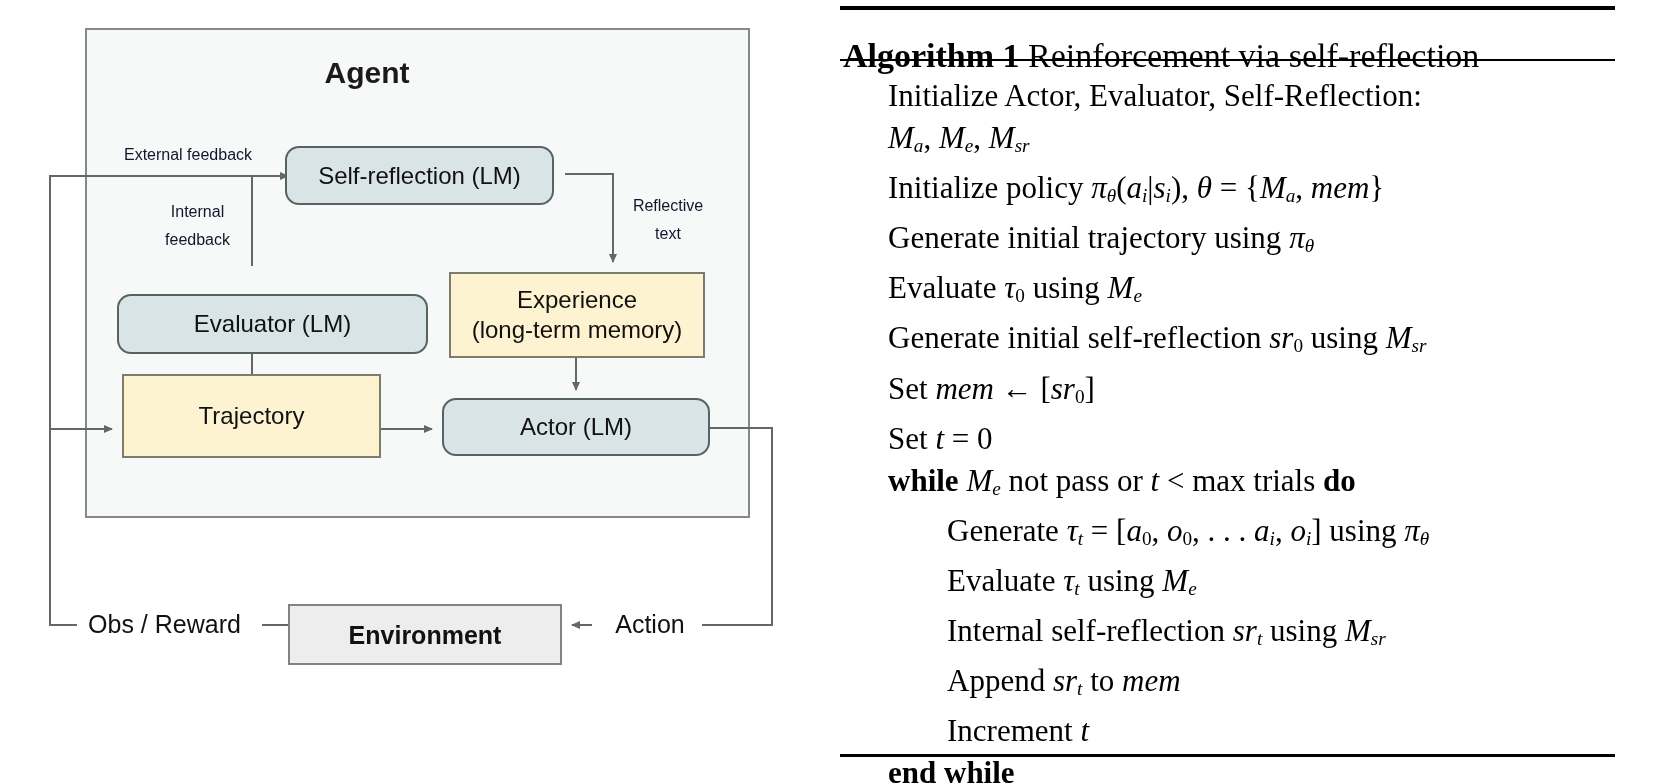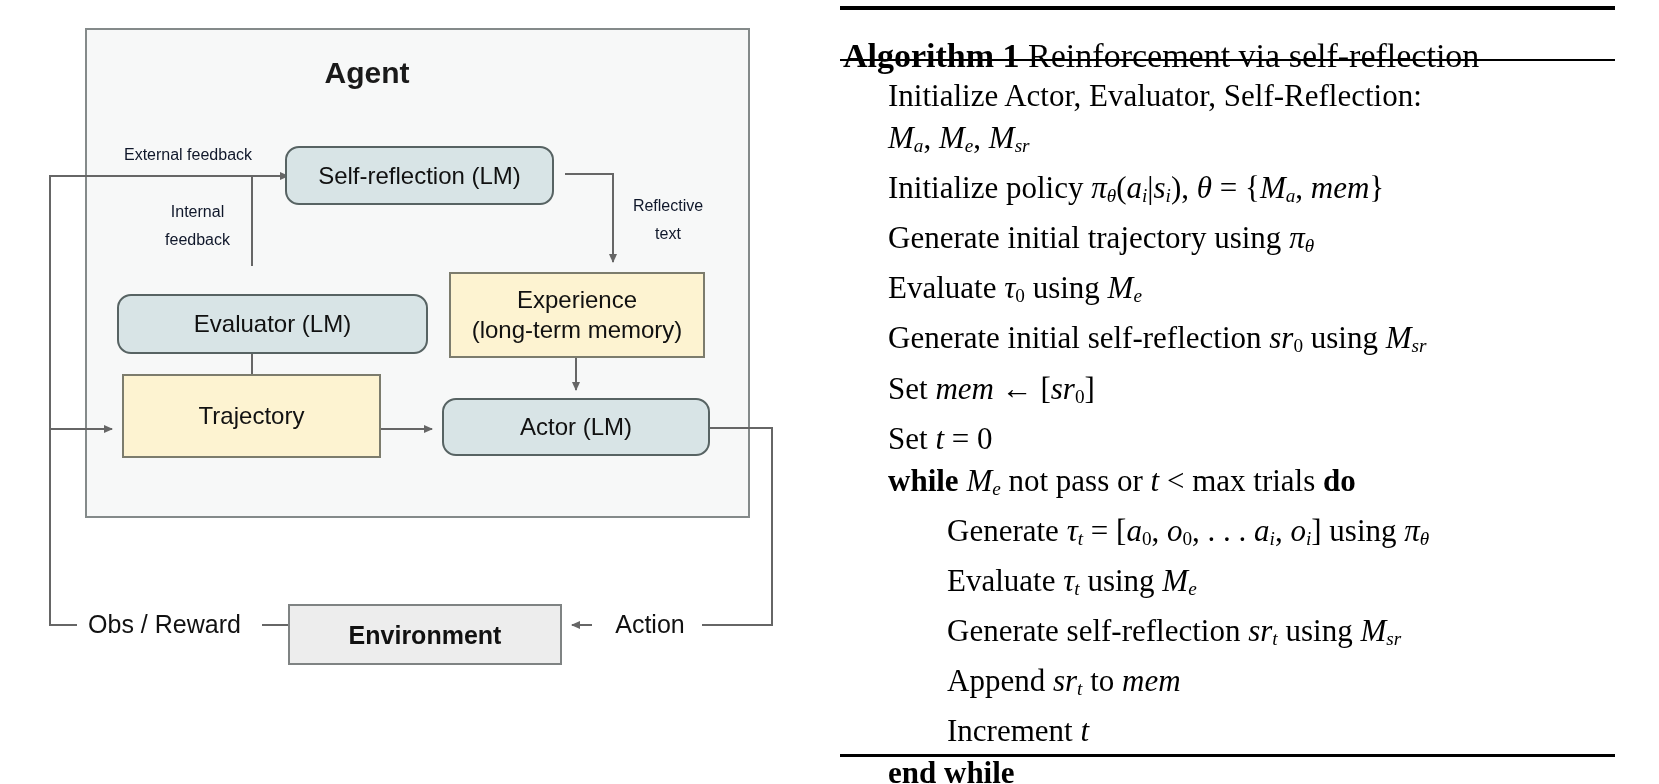--- a/index.html
+++ b/index.html
@@ -114,21 +114,21 @@
         <div class="alg-line indent1"><span class="seg-it">M</span><span class="seg-sub">a</span><span class="seg-rm">, </span><span class="seg-it">M</span><span class="seg-sub">e</span><span class="seg-rm">, </span><span class="seg-it">M</span><span class="seg-sub">sr</span></div>
         <div class="alg-line indent1"><span class="seg-rm">Initialize policy </span><span class="seg-it">π</span><span class="seg-sub">θ</span><span class="seg-rm">(</span><span class="seg-it">a</span><span class="seg-sub">i</span><span class="seg-rm">|</span><span class="seg-it">s</span><span class="seg-sub">i</span><span class="seg-rm">), </span><span class="seg-it">θ</span><span class="seg-rm"> = {</span><span class="seg-it">M</span><span class="seg-sub">a</span><span class="seg-rm">, </span><span class="seg-it">mem</span><span class="seg-rm">}</span></div>
         <div class="alg-line indent1"><span class="seg-rm">Generate initial trajectory using </span><span class="seg-it">π</span><span class="seg-sub">θ</span></div>
         <div class="alg-line indent1"><span class="seg-rm">Evaluate </span><span class="seg-it">τ</span><span class="seg-subrm">0</span><span class="seg-rm"> using </span><span class="seg-it">M</span><span class="seg-sub">e</span></div>
         <div class="alg-line indent1"><span class="seg-rm">Generate initial self-reflection </span><span class="seg-it">sr</span><span class="seg-subrm">0</span><span class="seg-rm"> using </span><span class="seg-it">M</span><span class="seg-sub">sr</span></div>
         <div class="alg-line indent1"><span class="seg-rm">Set </span><span class="seg-it">mem</span><span class="seg-rm"> ← [</span><span class="seg-it">sr</span><span class="seg-subrm">0</span><span class="seg-rm">]</span></div>
         <div class="alg-line indent1"><span class="seg-rm">Set </span><span class="seg-it">t</span><span class="seg-rm"> = 0</span></div>
         <div class="alg-line indent1"><span class="seg-bf">while </span><span class="seg-it">M</span><span class="seg-sub">e</span><span class="seg-rm"> not pass or </span><span class="seg-it">t</span><span class="seg-rm"> &lt; max trials </span><span class="seg-bf">do</span></div>
         <div class="alg-line indent2"><span class="seg-rm">Generate </span><span class="seg-it">τ</span><span class="seg-sub">t</span><span class="seg-rm"> = [</span><span class="seg-it">a</span><span class="seg-subrm">0</span><span class="seg-rm">, </span><span class="seg-it">o</span><span class="seg-subrm">0</span><span class="seg-rm">, . . . </span><span class="seg-it">a</span><span class="seg-sub">i</span><span class="seg-rm">, </span><span class="seg-it">o</span><span class="seg-sub">i</span><span class="seg-rm">] using </span><span class="seg-it">π</span><span class="seg-sub">θ</span></div>
         <div class="alg-line indent2"><span class="seg-rm">Evaluate </span><span class="seg-it">τ</span><span class="seg-sub">t</span><span class="seg-rm"> using </span><span class="seg-it">M</span><span class="seg-sub">e</span></div>
-        <div class="alg-line indent2"><span class="seg-rm">Generate self-reflection </span><span class="seg-it">sr</span><span class="seg-sub">t</span><span class="seg-rm"> using </span><span class="seg-it">M</span><span class="seg-sub">sr</span></div>
+        <div class="alg-line indent2"><span class="seg-rm">Internal self-reflection </span><span class="seg-it">sr</span><span class="seg-sub">t</span><span class="seg-rm"> using </span><span class="seg-it">M</span><span class="seg-sub">sr</span></div>
         <div class="alg-line indent2"><span class="seg-rm">Append </span><span class="seg-it">sr</span><span class="seg-sub">t</span><span class="seg-rm"> to </span><span class="seg-it">mem</span></div>
         <div class="alg-line indent2"><span class="seg-rm">Increment </span><span class="seg-it">t</span></div>
         <div class="alg-line indent1"><span class="seg-bf">end while</span></div>
       </div>
     <div class="alg-rule r-bot"></div>
   </div>
 
 </div>
 
 </body></html>

